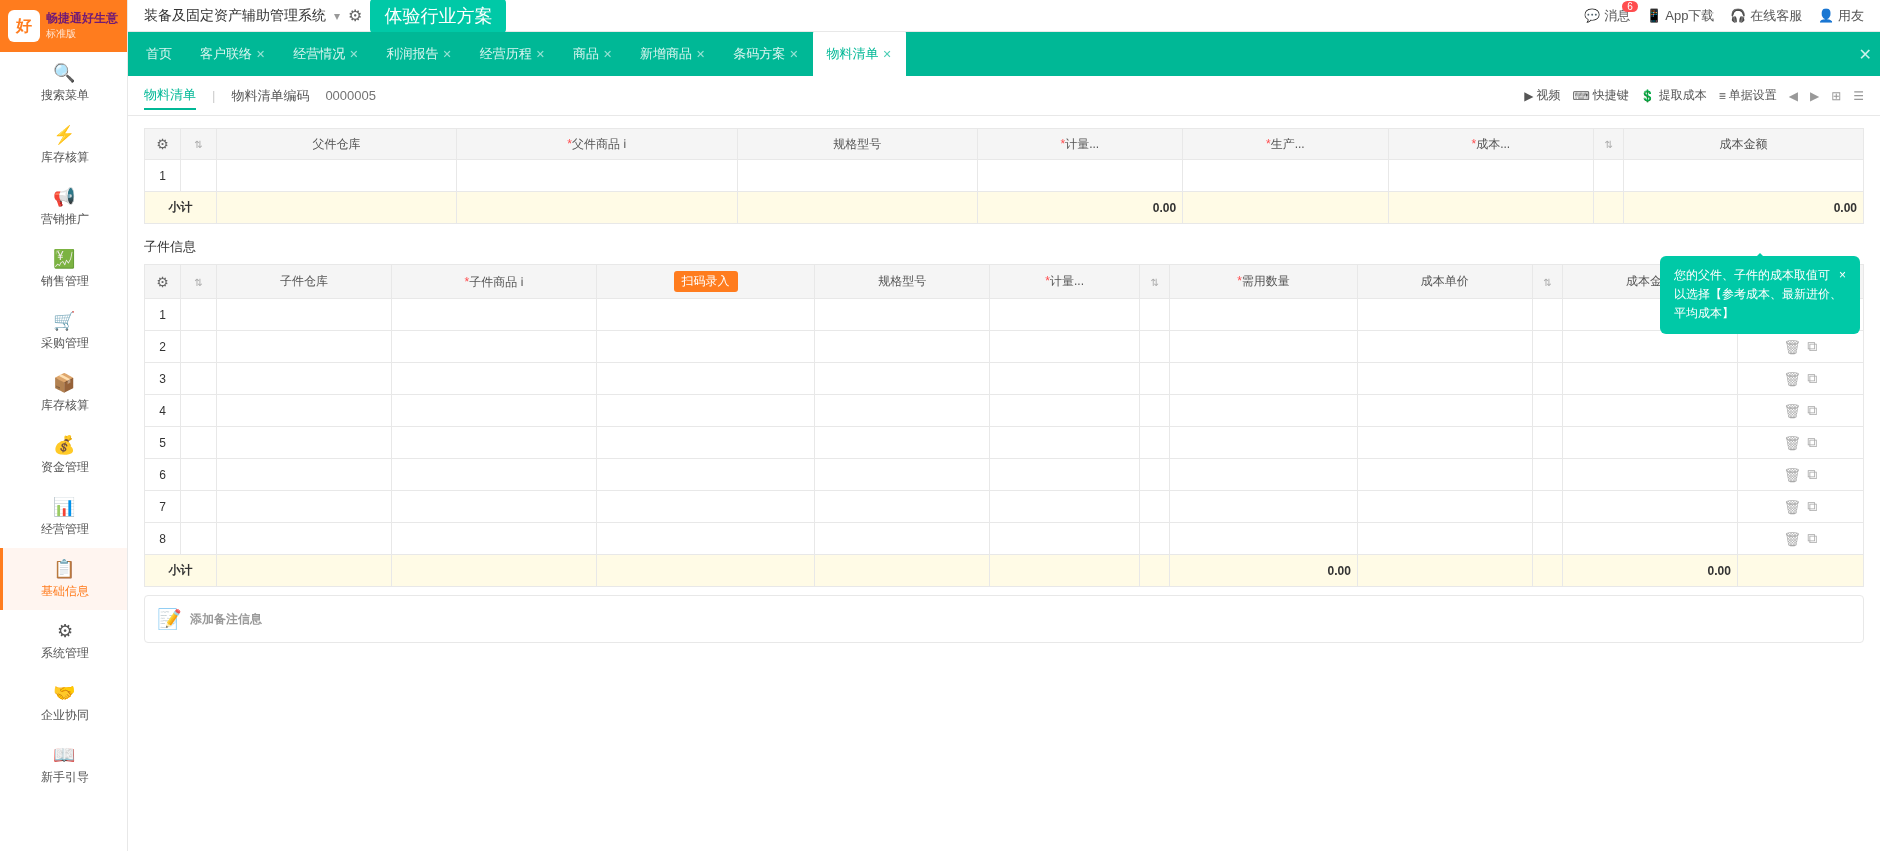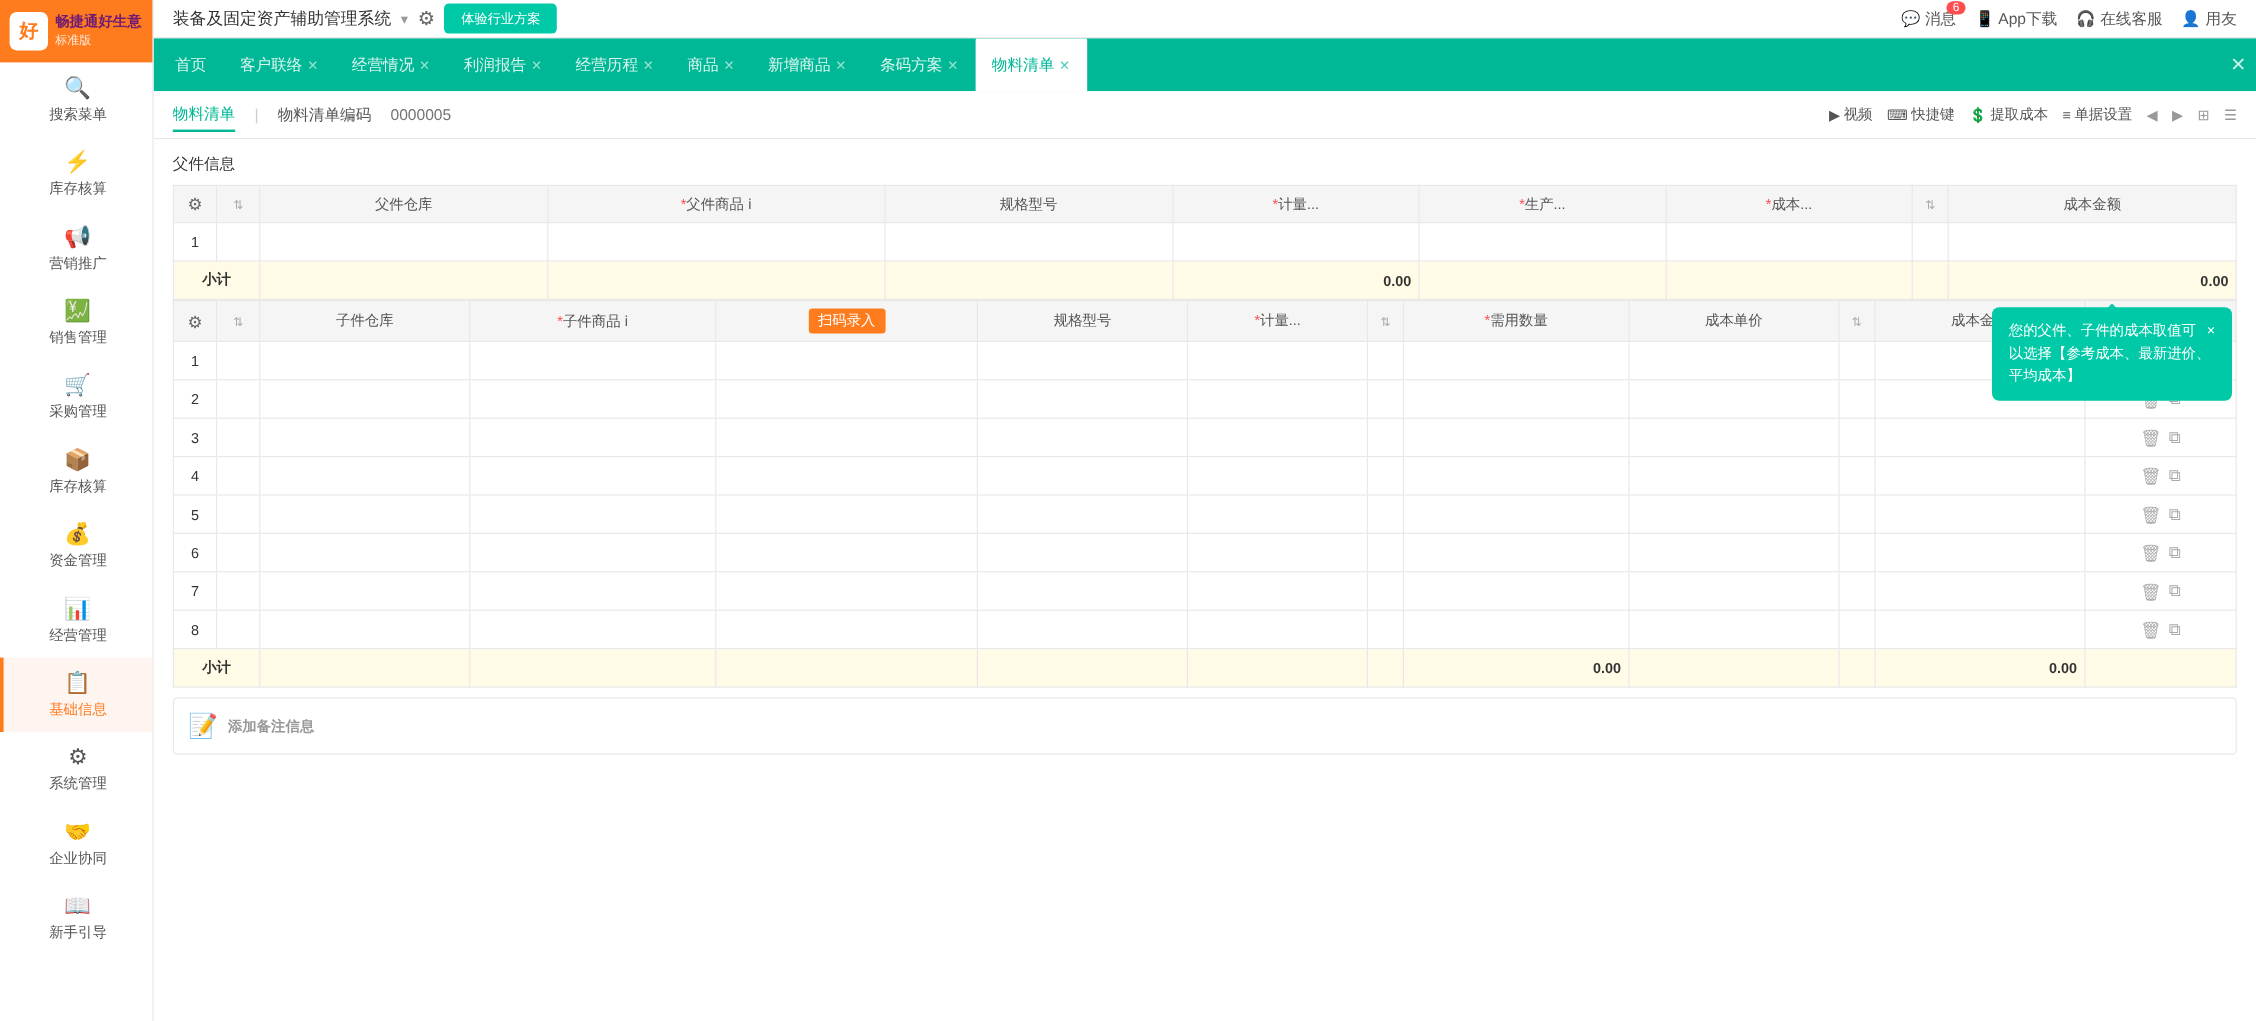--- a/index.html
+++ b/index.html
@@ -61,21 +61,21 @@
     .top-header-left { display: flex; align-items: center; gap: 8px; }
     .system-title { font-size: 14px; color: #333; }
     .dropdown-arrow { color: #999; font-size: 12px; }
     .settings-icon { color: #666; font-size: 16px; cursor: pointer; }
     .trial-btn {
       background: #00c9a7;
       color: #fff;
       border: none;
       border-radius: 4px;
       padding: 5px 14px;
-      font-size: 11px;
+      font-size: 18px;
       cursor: pointer;
     }
     .top-header-right { display: flex; align-items: center; gap: 16px; color: #555; font-size: 13px; }
     .badge-wrap { position: relative; display: inline-block; }
     .badge { 
       position: absolute; top: -6px; right: -8px;
       background: #ff4d4f; color: #fff; font-size: 10px;
       border-radius: 8px; padding: 0 4px; min-width: 16px; text-align: center;
     }
 
@@ -384,21 +384,20 @@
     </div>
   </div>
 
   <div class="content-area">
 
     <div class="tooltip-box">
       <span class="tooltip-close">×</span>
       <span>您的父件、子件的成本取值可以选择【参考成本、最新进价、平均成本】</span>
     </div>
 
-    <div class="section-title">父件信息</div>
     <table class="data-table">
       <thead>
         <tr>
           <th style="width:36px;"><span class="th-gear">⚙</span></th>
           <th style="width:36px;"><span class="th-sort">⇅</span></th>
           <th>父件仓库</th>
           <th><span class="required-mark">*</span>父件商品 ℹ</th>
           <th>规格型号</th>
           <th><span class="required-mark">*</span>计量...</th>
           <th><span class="required-mark">*</span>生产...</th>
@@ -427,20 +426,21 @@
           <td></td>
           <td style="text-align:right;font-weight:bold;">0.00</td>
           <td></td>
           <td></td>
           <td></td>
           <td style="text-align:right;font-weight:bold;">0.00</td>
         </tr>
       </tbody>
     </table>
 
+    <div class="section-title" style="margin-top:14px;">子件信息</div>
     <table class="data-table">
       <thead>
         <tr>
           <th style="width:36px;"><span class="th-gear">⚙</span></th>
           <th style="width:36px;"><span class="th-sort">⇅</span></th>
           <th>子件仓库</th>
           <th><span class="required-mark">*</span>子件商品 ℹ</th>
           <th><button class="scan-btn">扫码录入</button></th>
           <th>规格型号</th>
           <th><span class="required-mark">*</span>计量...</th>

